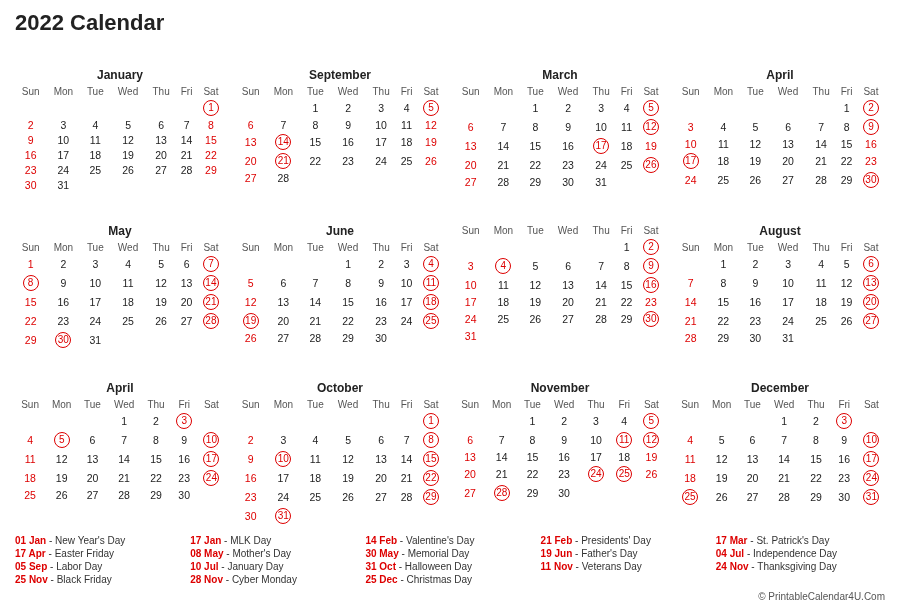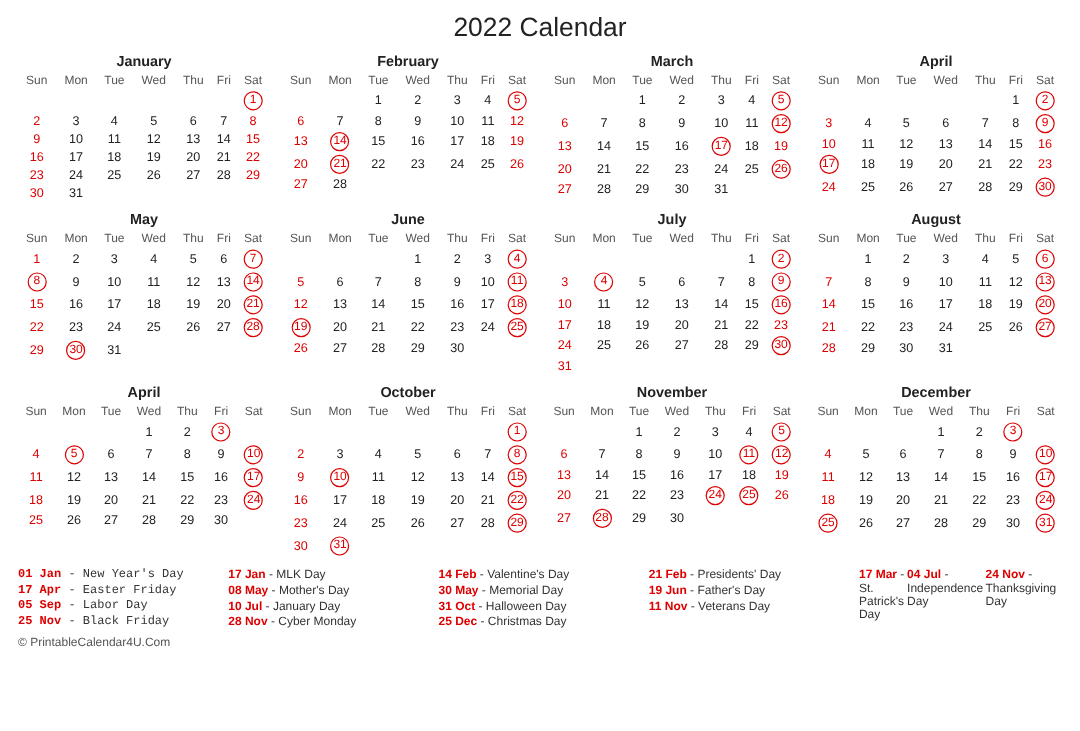--- a/index.html
+++ b/index.html
@@ -5,33 +5,33 @@
     * { box-sizing: border-box; margin: 0; padding: 0; }
     body {
       font-family: Arial, sans-serif;
       background: #fff;
       width: 900px;
       min-height: 609px;
       padding: 10px 15px;
       font-size: 11px;
     }
     h1 {
-      text-align: center;
       font-size: 22px;
-      font-weight: normal;
+      font-weight: bold;
       margin-bottom: 8px;
       color: #222;
     }
     .calendars-grid {
       display: grid;
       grid-template-columns: repeat(4, 1fr);
       gap: 8px 10px;
     }
     .month {
       width: 100%;
+      margin-top: 24px;
     }
     .month-title {
       text-align: center;
       font-weight: bold;
       font-size: 12px;
       margin-bottom: 3px;
       color: #222;
     }
     .cal-table {
       width: 100%;
@@ -72,21 +72,21 @@
       font-size: 10px;
     }
     .holiday-item {
       color: #333;
     }
     .holiday-item .hdate {
       color: #d00;
       font-weight: bold;
     }
     .footer {
-      text-align: left;
+      text-align: right;
       font-size: 10px;
       color: #555;
       margin-top: 6px;
     }
   </style>
 </head>
 <body>
 
 <h1>2022 Calendar</h1>
 
@@ -157,21 +157,21 @@
             <td>&nbsp;</td>
             <td>&nbsp;</td>
             <td>&nbsp;</td>
             <td>&nbsp;</td>
             <td>&nbsp;</td>
           </tr>
         </tbody>
       </table>
     </div>
     <div class="month">
-      <div class="month-title">February</div>
+      <div class="month-title">September</div>
       <table class="cal-table">
         <thead>
           <tr>
             <th>Sun</th>
             <th>Mon</th>
             <th>Tue</th>
             <th>Wed</th>
             <th>Thu</th>
             <th>Fri</th>
             <th>Sat</th>
@@ -472,21 +472,20 @@
             <td>28</td>
             <td>29</td>
             <td>30</td>
             <td>&nbsp;</td>
             <td>&nbsp;</td>
           </tr>
         </tbody>
       </table>
     </div>
     <div class="month">
-      <div class="month-title">July</div>
       <table class="cal-table">
         <thead>
           <tr>
             <th>Sun</th>
             <th>Mon</th>
             <th>Tue</th>
             <th>Wed</th>
             <th>Thu</th>
             <th>Fri</th>
             <th>Sat</th>
@@ -870,21 +869,21 @@
             <td>29</td>
             <td>30</td>
             <td class="sat"><span class="circled">31</span></td>
           </tr>
         </tbody>
       </table>
     </div>
   </div>
 
 <div class="holidays-section" id="holidays-section">
-<div style="display: flex; flex-direction: column; gap: 2px; font-family: Liberation Mono, monospace;">
+<div style="display: flex; flex-direction: column; gap: 2px;">
       <div class="holiday-item"><span class="hdate">01 Jan</span> - <span>New Year's Day</span></div>
       <div class="holiday-item"><span class="hdate">17 Apr</span> - <span>Easter Friday</span></div>
       <div class="holiday-item"><span class="hdate">05 Sep</span> - <span>Labor Day</span></div>
       <div class="holiday-item"><span class="hdate">25 Nov</span> - <span>Black Friday</span></div>
     </div>
     <div style="display: flex; flex-direction: column; gap: 2px;">
       <div class="holiday-item"><span class="hdate">17 Jan</span> - <span>MLK Day</span></div>
       <div class="holiday-item"><span class="hdate">08 May</span> - <span>Mother's Day</span></div>
       <div class="holiday-item"><span class="hdate">10 Jul</span> - <span>January Day</span></div>
       <div class="holiday-item"><span class="hdate">28 Nov</span> - <span>Cyber Monday</span></div>
@@ -894,21 +893,21 @@
       <div class="holiday-item"><span class="hdate">30 May</span> - <span>Memorial Day</span></div>
       <div class="holiday-item"><span class="hdate">31 Oct</span> - <span>Halloween Day</span></div>
       <div class="holiday-item"><span class="hdate">25 Dec</span> - <span>Christmas Day</span></div>
     </div>
     <div style="display: flex; flex-direction: column; gap: 2px;">
       <div class="holiday-item"><span class="hdate">21 Feb</span> - <span>Presidents' Day</span></div>
       <div class="holiday-item"><span class="hdate">19 Jun</span> - <span>Father's Day</span></div>
       <div class="holiday-item"><span class="hdate">11 Nov</span> - <span>Veterans Day</span></div>
       <div class="holiday-item">&nbsp;</div>
     </div>
-    <div style="display: flex; flex-direction: row; gap: 2px;">
+    <div style="display: flex; flex-direction: column; gap: 2px;">
       <div class="holiday-item"><span class="hdate">17 Mar</span> - <span>St. Patrick's Day</span></div>
       <div class="holiday-item"><span class="hdate">04 Jul</span> - <span>Independence Day</span></div>
       <div class="holiday-item"><span class="hdate">24 Nov</span> - <span>Thanksgiving Day</span></div>
       <div class="holiday-item">&nbsp;</div>
     </div>
   </div>
 
 <div class="footer">© PrintableCalendar4U.Com</div>
 
 </body></html>

